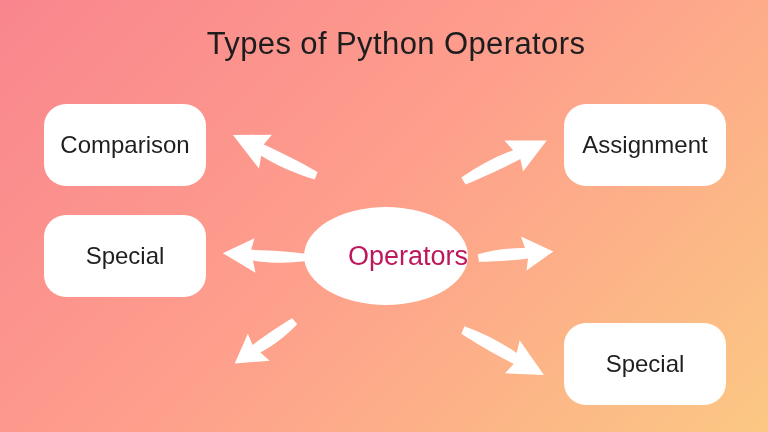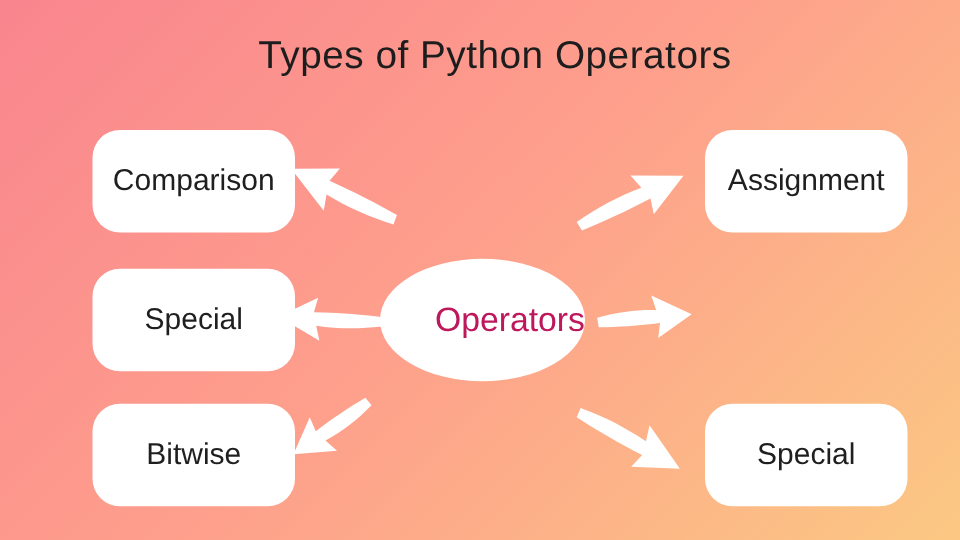--- a/index.html
+++ b/index.html
@@ -31,21 +31,21 @@
     height: 82px;
     background: #ffffff;
     border-radius: 22px;
     display: flex;
     align-items: center;
     justify-content: center;
     font-size: 24px;
     color: #1f1f1f;
     white-space: nowrap;
   }
-  .col-left  { left: 44px; margin-left: 30px; }
+  .col-left  { left: 44px; }
   .col-right { left: 564px; text-align: right; }
   .row-1 { top: 104px; }
   .row-2 { top: 215px; }
   .row-3 { top: 323px; }
 
   .center-node {
     position: absolute;
     left: 304px;
     top: 207px;
     width: 164px;
@@ -79,23 +79,20 @@
 <div class="stage">
 
   <div class="title">Types of Python Operators</div>
 
   <div class="node col-left row-1">
     <span>Comparison</span>
   </div>
   <div class="node col-left row-2">
     <span>Special</span>
   </div>
-  <div class="node col-left row-3">
-    <span>Bitwise</span>
-  </div>
 
   <div class="node col-right row-1">
     <span>Assignment</span>
   </div>
   <div class="node col-right row-3">
     <span>Special</span>
   </div>
 
   <div class="center-node">
     <span>Operators</span>

